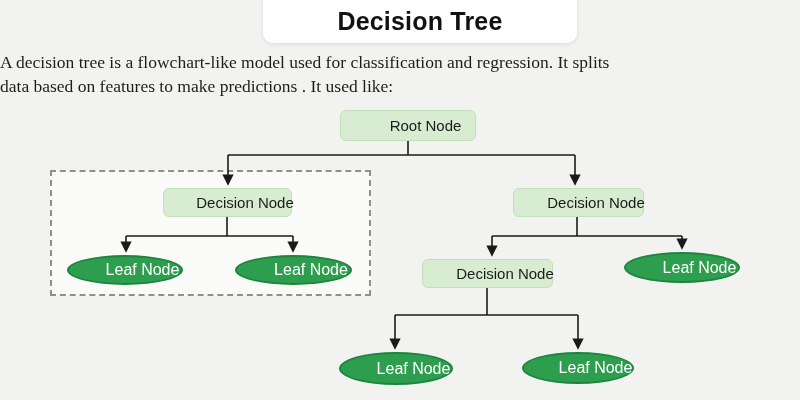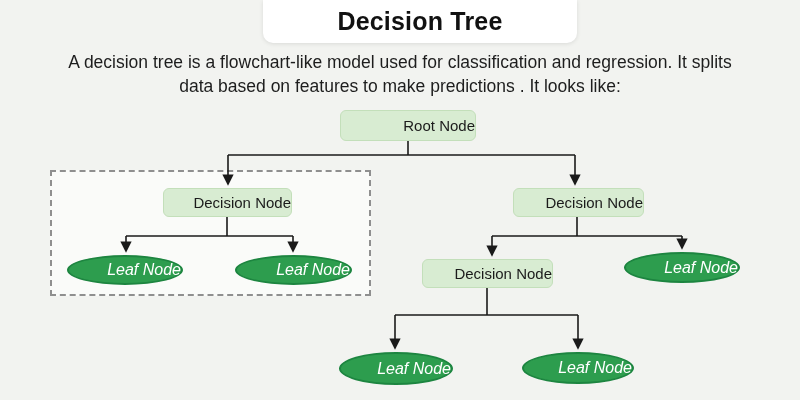--- a/index.html
+++ b/index.html
@@ -30,52 +30,51 @@
     border-radius:0 0 10px 10px;
     box-shadow:0 1px 4px rgba(0,0,0,.10);
     display:flex;align-items:center;justify-content:center;
   }
   .title-card h1{
     font-size:25px;font-weight:700;color:var(--title-text);
     letter-spacing:.2px;white-space:nowrap;
   }
   .description{
     position:absolute;left:0;top:50px;width:800px;
-    text-align:center;font-size:17.5px;line-height:24px;color:var(--body-text);
+    text-align:left;font-size:17.5px;line-height:24px;color:var(--body-text);font-family:Liberation Serif, serif;
   }
   .description .line{white-space:nowrap;}
   .diagram{position:absolute;left:0;top:100px;width:800px;height:300px;}
   .dashed-group{
     position:absolute;left:50px;top:70px;width:321px;height:126px;
     border:2px dashed var(--dashed-border);
     background:rgba(255,255,255,0.62);
     z-index:0;
   }
   svg.connectors{position:absolute;left:0;top:0;width:800px;height:300px;z-index:1;pointer-events:none;}
   svg.connectors line{stroke:var(--connector);stroke-width:1.6;}
   .node{
     position:absolute;z-index:2;
-    display:flex;align-items:center;justify-content:flex-end;
+    display:flex;align-items:center;justify-content:center;
     white-space:nowrap;
     padding-left:35px;
   }
   .decision{
     background:var(--decision-fill);
     border:1px solid var(--decision-border);
     border-radius:6px;
     color:var(--node-text);
     font-size:15px;
   }
   .leaf{
     background:var(--leaf-fill);
     border:2px solid var(--leaf-border);
     border-radius:50%;
     color:var(--leaf-text);
     font-size:16px;
-    font-style:italic;
   }
   
   .n-root{left:340px;top:10px;width:136px;height:31px;}
   .n-left-decision{left:163px;top:88px;width:129px;height:29px;}
   .n-right-decision{left:513px;top:88px;width:131px;height:29px;}
   .n-inner-decision{left:422px;top:159px;width:131px;height:29px;}
   .n-left-leaf-1{left:67px;top:155px;width:116px;height:30px;}
   .n-left-leaf-2{left:235px;top:155px;width:117px;height:30px;}
   .n-right-leaf{left:624px;top:152px;width:116px;height:31px;}
   .n-bottom-leaf-1{left:339px;top:252px;width:114px;height:33px;}
@@ -83,21 +82,21 @@
 </style>
 </head>
 <body>
 
 <header class="title-card">
   <h1>Decision Tree</h1>
 </header>
 
 <div class="description">
   <div class="line">A decision tree is a flowchart-like model used for classification and regression. It splits</div>
-  <div class="line">data based on features to make predictions . It looks like:</div>
+  <div class="line">data based on features to make predictions . It used like:</div>
 </div>
 
 <div class="diagram">
 
   <div class="dashed-group"></div>
 
   <svg class="connectors" viewBox="0 100 800 300" xmlns="http://www.w3.org/2000/svg">
     <defs>
       <marker id="arrow" viewBox="0 0 10 10" refX="8.5" refY="5" markerWidth="7" markerHeight="7" orient="auto-start-reverse">
         <path d="M0,0 L10,5 L0,10 z" fill="#1a1a1a"></path>

